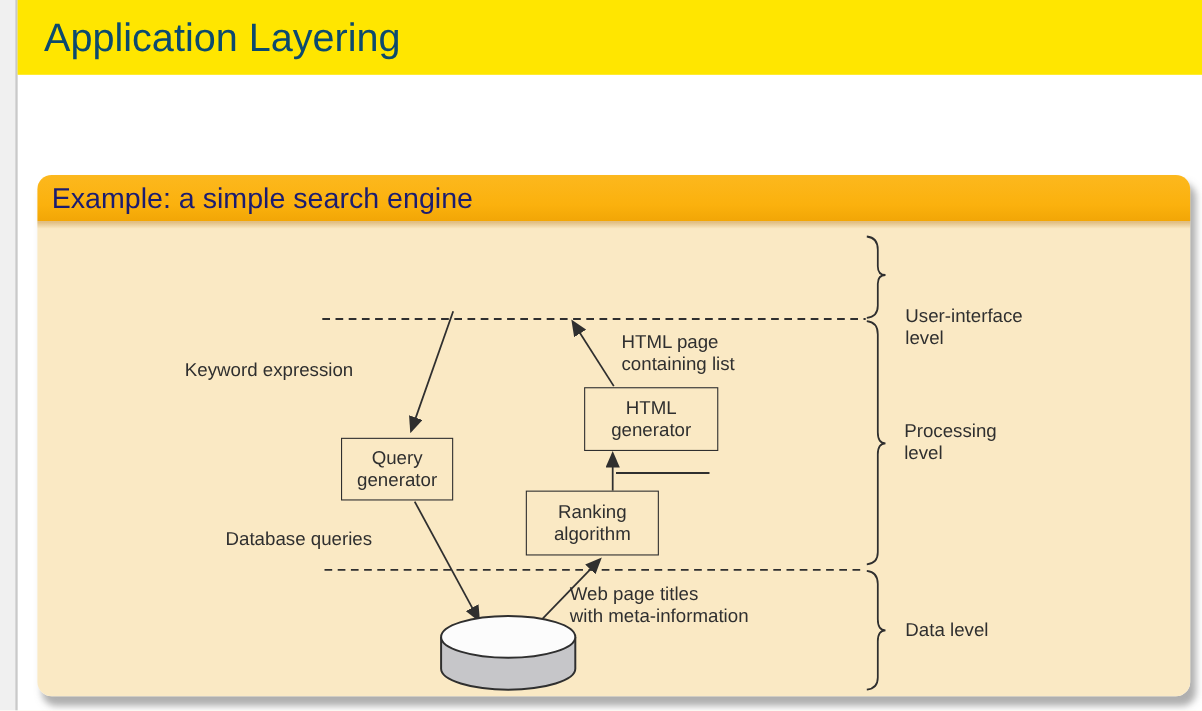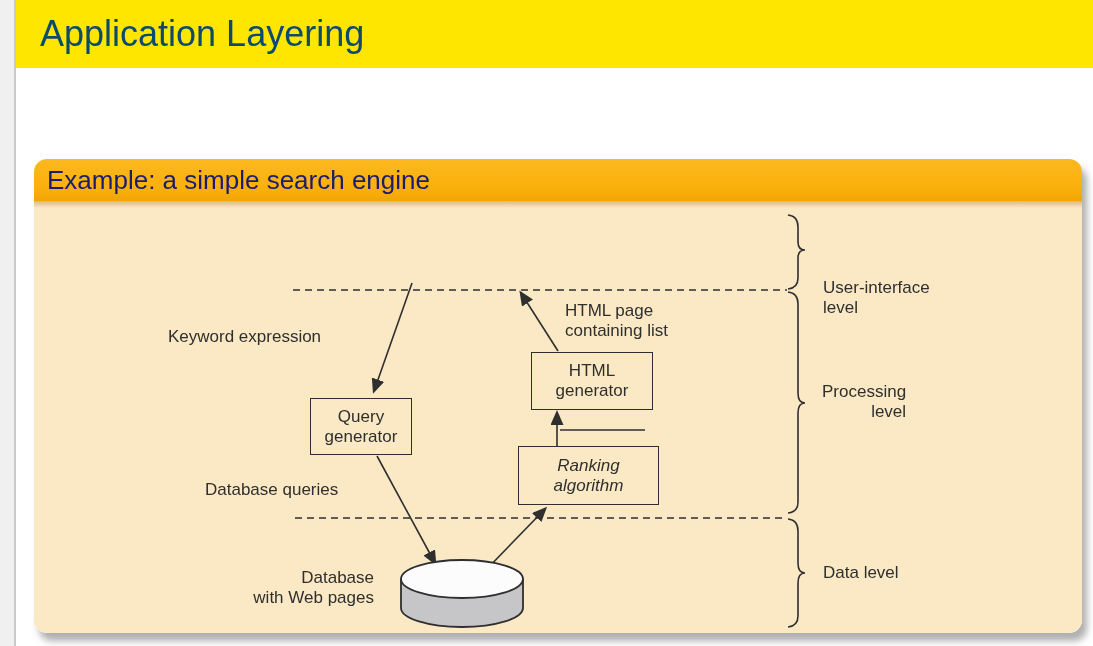--- a/index.html
+++ b/index.html
@@ -90,31 +90,31 @@
 
         <path d="M 754 14 Q 764 15 764 26 L 764 41 Q 764 49 771 49 Q 764 49 764 57 L 764 77 Q 764 87 754 88" fill="none" stroke="#2f2f2f" stroke-width="1.6"></path>
         <path d="M 754 91 Q 764 92 764 103 L 764 192 Q 764 202 771 202 Q 764 202 764 212 L 764 301 Q 764 311 754 312" fill="none" stroke="#2f2f2f" stroke-width="1.6"></path>
         <path d="M 754 318 Q 764 319 764 330 L 764 362 Q 764 372 771 372 Q 764 372 764 382 L 764 415 Q 764 425 754 426" fill="none" stroke="#2f2f2f" stroke-width="1.6"></path>
       </svg>
 
       <div class="node" style="left:276px;top:197px;width:102px;height:57px;">Query
 generator</div>
       <div class="node" style="left:471px;top:151px;width:122px;height:58px;margin-left:26px;">HTML
 generator</div>
-      <div class="node" style="left:484px;top:245px;width:141px;height:59px;font-style:italic;">Ranking
+      <div class="node" style="left:444px;top:245px;width:121px;height:59px;">Ranking
 algorithm</div>
 
       <div class="dg" style="left:134px;top:126px;">Keyword expression</div>
       <div class="dg" style="left:171px;top:279px;">Database queries</div>
       <div class="dg" style="left:531px;top:100px;">HTML page
 containing list</div>
-      <div class="dg ra" style="left:140px;top:367px;width:200px;">Database
-with Web pages</div>
+      <div class="dg" style="left:484px;top:329px;">Web page titles
+with meta-information</div>
 
       <div class="dg" style="left:789px;top:31px;margin-top:46px;">User-interface
 level</div>
-      <div class="dg" style="left:788px;top:181px;text-align:right;">Processing
+      <div class="dg" style="left:788px;top:181px;">Processing
 level</div>
       <div class="dg" style="left:789px;top:362px;">Data level</div>
 
     </div>
   </div>
 </div>
 
 </body></html>

